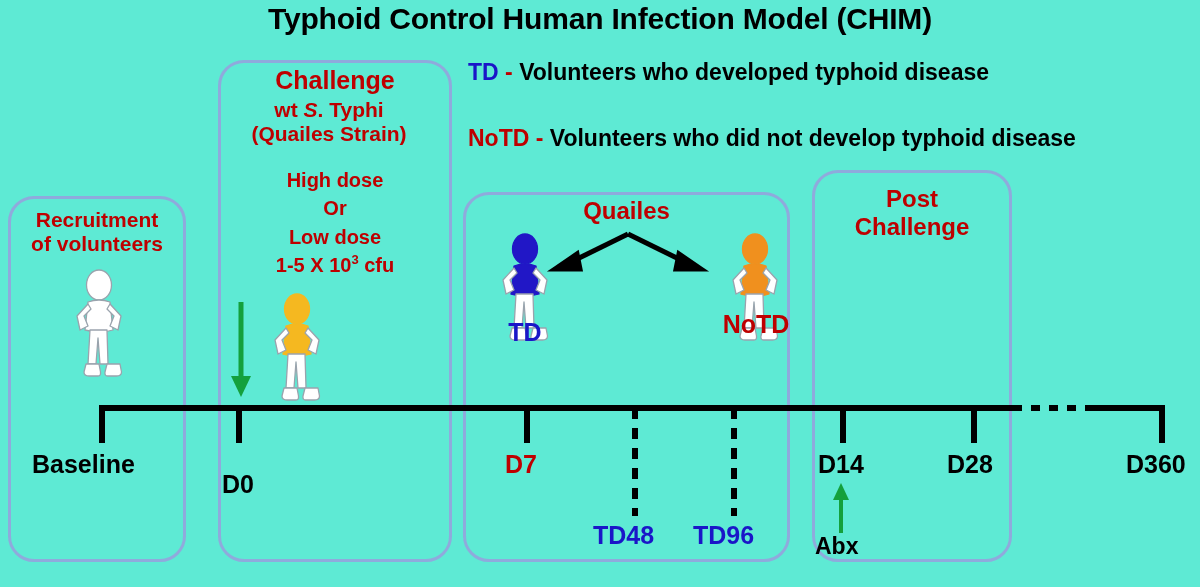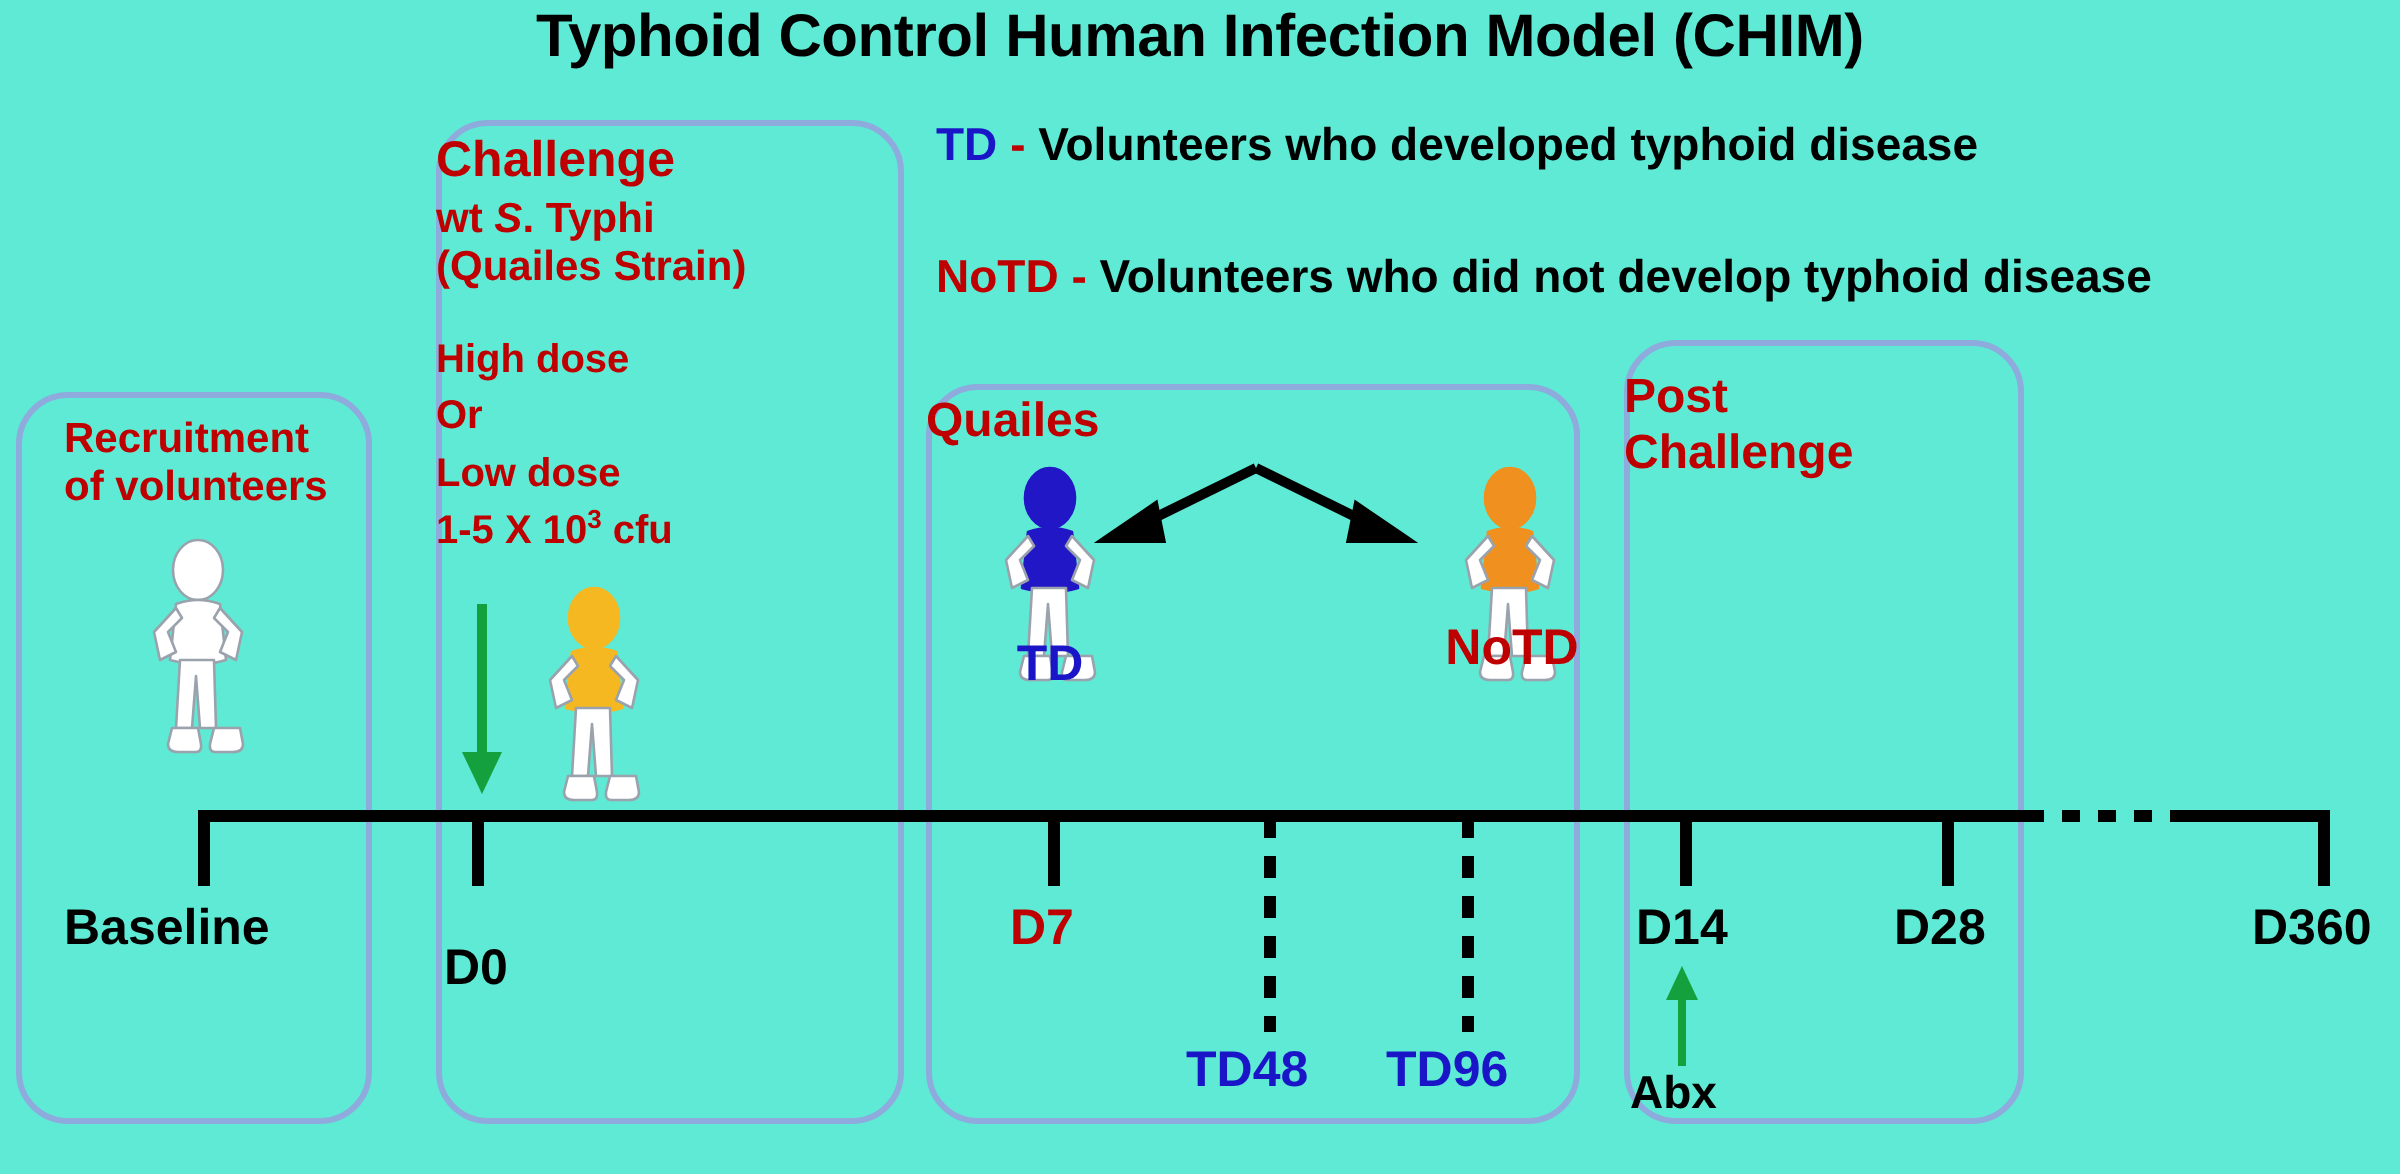--- a/index.html
+++ b/index.html
@@ -32,20 +32,21 @@
     border:3px solid #8FAADC;
     border-radius:26px;
     background:transparent;
     box-sizing:border-box;
   }
 
   
   .red-head{
     color:#BE0000;
     font-weight:bold;
+    text-align:center;
     line-height:1.15;
   }
 
   
   .legend-row{
     font-size:23px;
     font-weight:bold;
     white-space:nowrap;
     color:#000000;
   }
@@ -142,21 +143,21 @@
     <span class="legend-dash">-</span>
     <span>Volunteers who developed typhoid disease</span>
   </div>
 
   <div class="abs legend-row" style="left:468px; top:125px;">
     <span class="legend-notd">NoTD</span>
     <span class="legend-dash">-</span>
     <span>Volunteers who did not develop typhoid disease</span>
   </div>
 
-  <div class="abs red-head" id="recruit-title" style="left:8px; top:208px; width:178px;padding-left:24px;">
+  <div class="abs red-head" id="recruit-title" style="left:8px; top:208px; width:178px;">
     <div>Recruitment</div>
     <div>of volunteers</div>
   </div>
 
   <div class="abs" style="left:66px; top:268px; width:66px; height:112px;">
     <svg width="66" height="112" viewBox="0 0 66 112" aria-hidden="true">
       <g fill="#ffffff" stroke="#9aa3ad" stroke-width="1.3" stroke-linejoin="round" stroke-linecap="round">
 
         <ellipse cx="33" cy="17" rx="12.5" ry="15"></ellipse>
 

